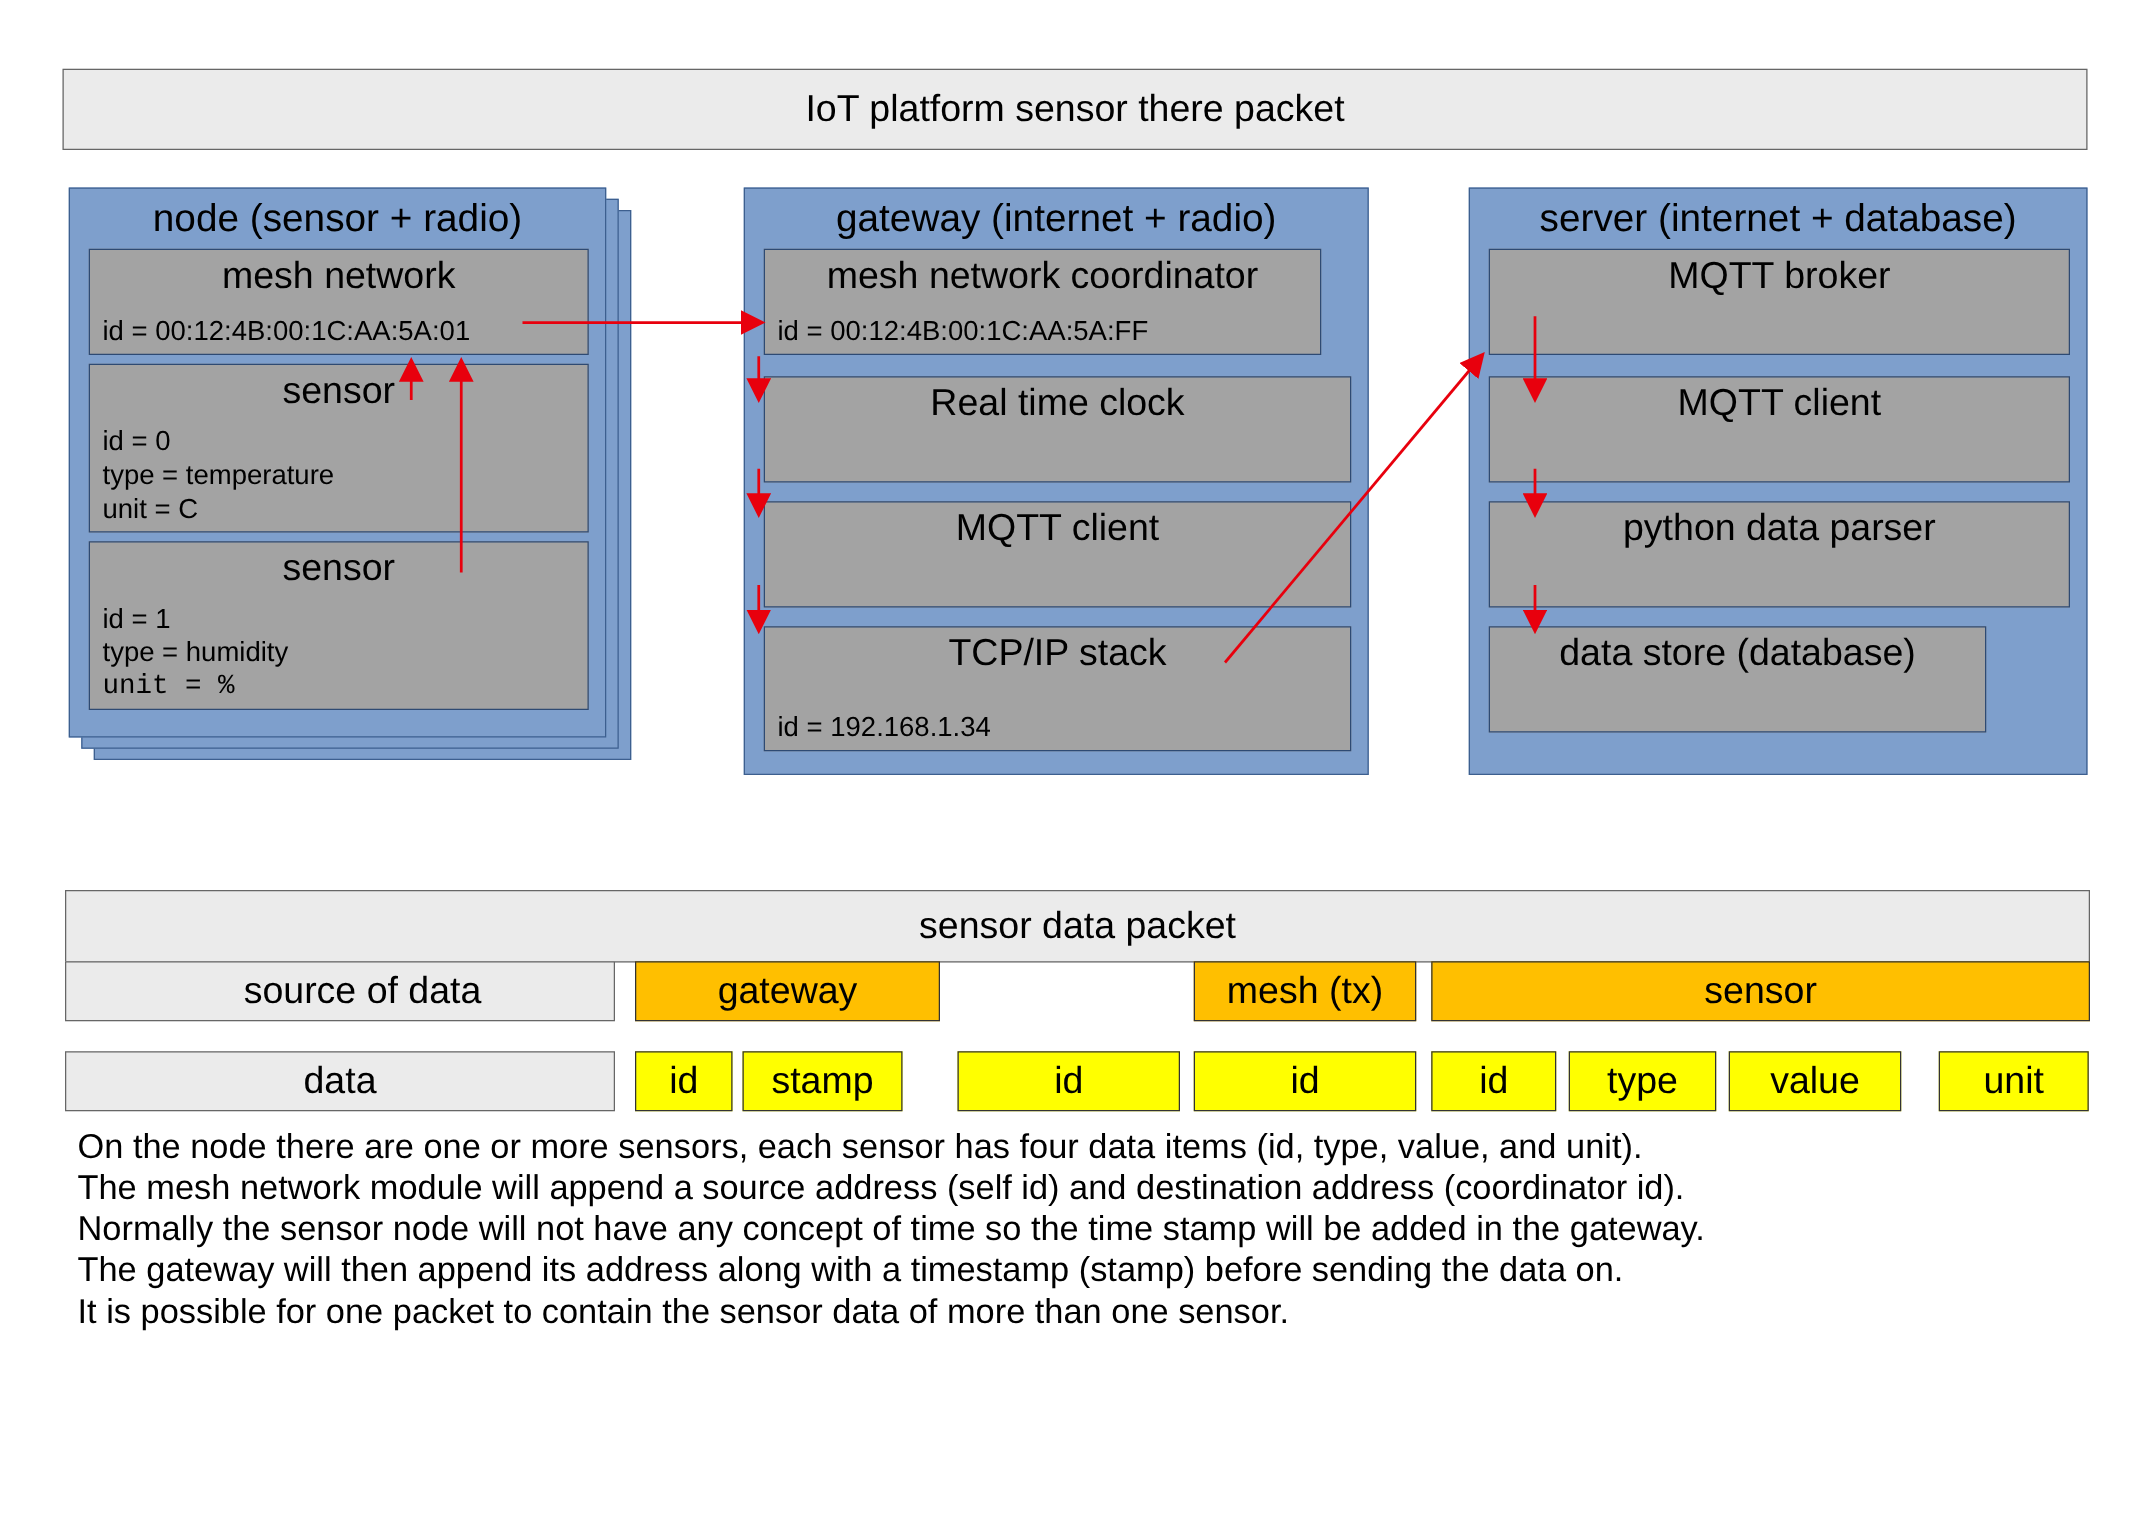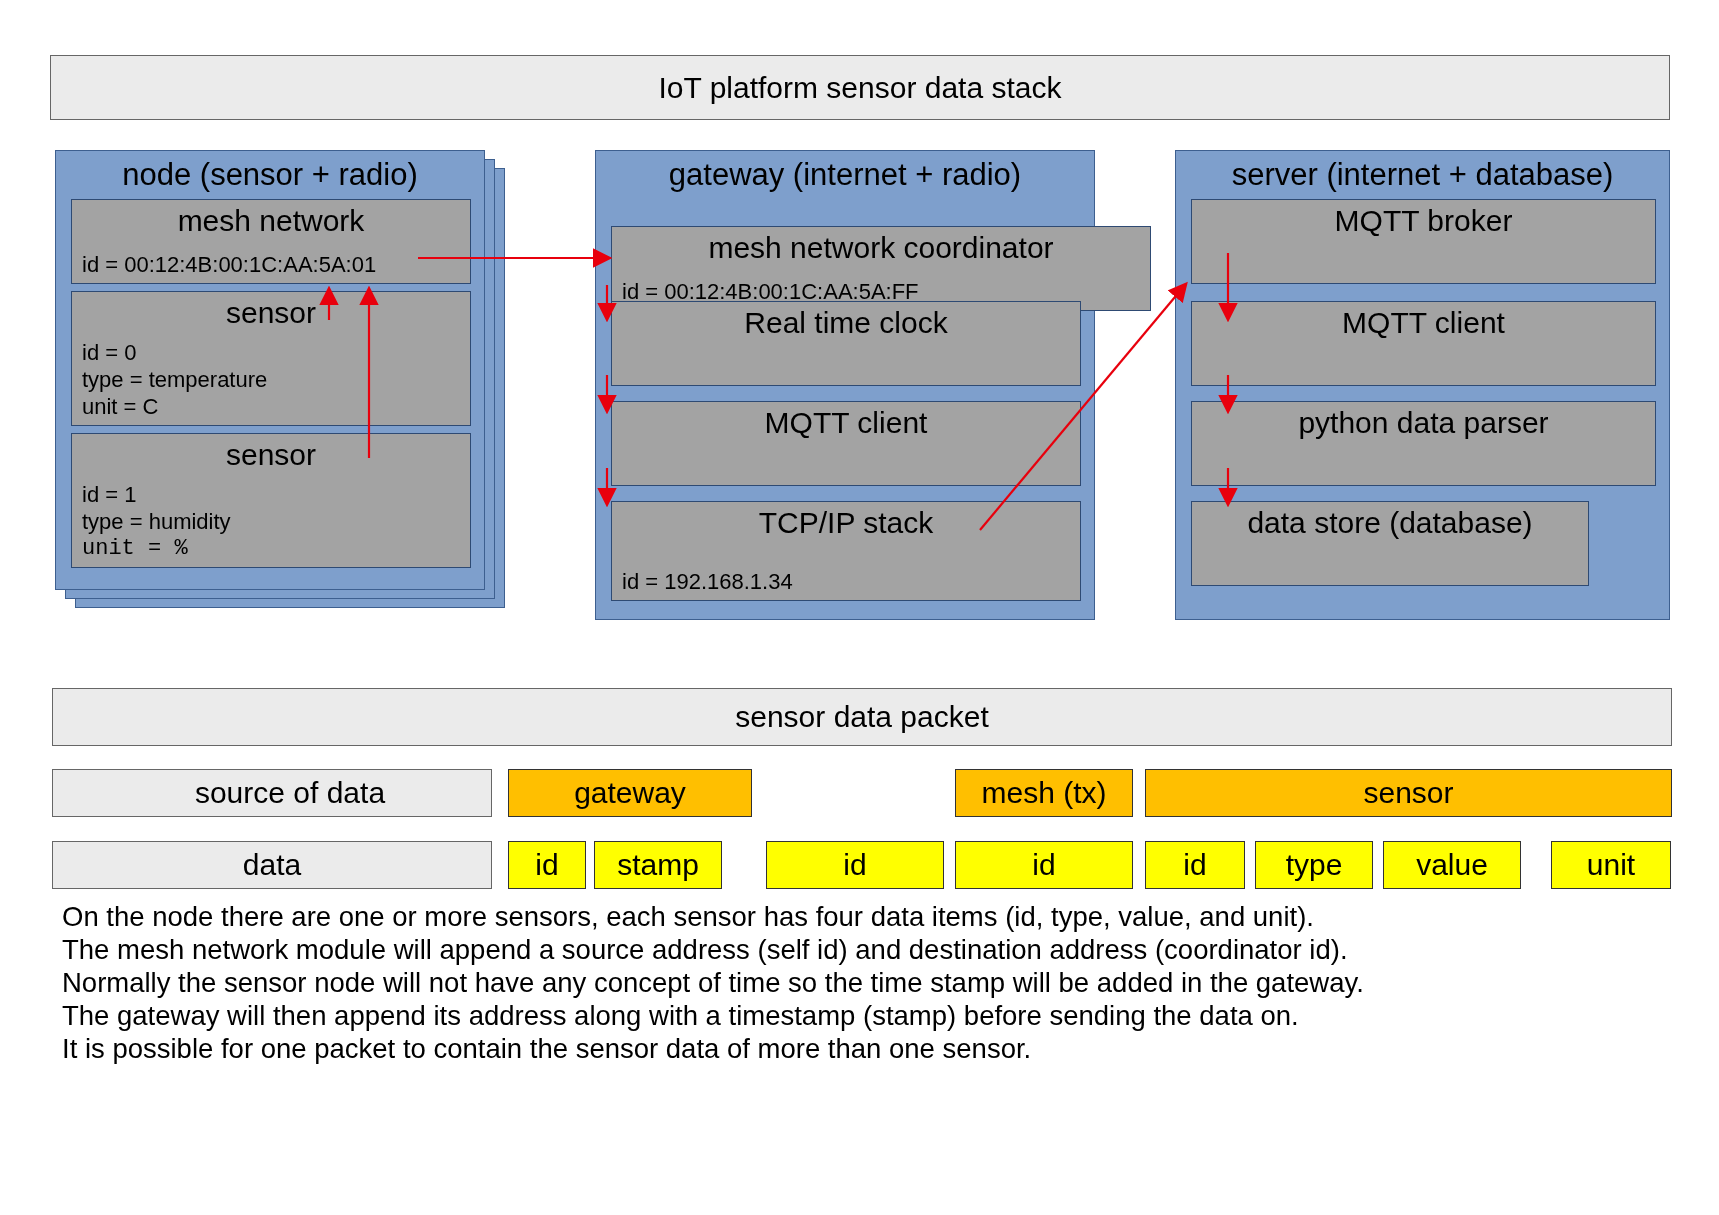--- a/index.html
+++ b/index.html
@@ -114,21 +114,21 @@
     height: 1215px;
     pointer-events: none;
   }
 </style>
 </head>
 <body>
 
 <div class="stage">
 
   <div class="band" style="left:50px; top:55px; width:1620px; height:65px;">
-    <span>IoT platform sensor data stack</span>
+    <span>IoT platform sensor there packet</span>
   </div>
 
   <div class="shadowbox" style="left:75px; top:168px; width:430px; height:440px;"></div>
   <div class="shadowbox" style="left:65px; top:159px; width:430px; height:440px;"></div>
 
   <div class="bluebox" style="left:55px; top:150px; width:430px; height:440px;">
     <div class="title">node (sensor + radio)</div>
 
     <div class="inner" style="left:15px; top:48px; width:400px; height:85px;">
       <div class="hdr">mesh network</div>
@@ -146,21 +146,21 @@
       <div class="hdr">sensor</div>
       <div style="position:absolute; left:10px; top:48px; font-size:22px;">id = 1</div>
       <div style="position:absolute; left:10px; top:75px; font-size:22px;">type = humidity</div>
       <div style="position:absolute; left:10px; top:102px; font-size:22px;font-family:Liberation Mono, monospace;">unit = %</div>
     </div>
   </div>
 
   <div class="bluebox" style="left:595px; top:150px; width:500px; height:470px;">
     <div class="title">gateway (internet + radio)</div>
 
-    <div class="inner" style="left:15px; top:48px; width:540px; height:85px;margin-top:27px;">
+    <div class="inner" style="left:15px; top:48px; width:446px; height:85px;">
       <div class="hdr">mesh network coordinator</div>
       <div class="sub">id = 00:12:4B:00:1C:AA:5A:FF</div>
     </div>
 
     <div class="inner" style="left:15px; top:150px; width:470px; height:85px;">
       <div class="hdr">Real time clock</div>
     </div>
 
     <div class="inner" style="left:15px; top:250px; width:470px; height:85px;">
       <div class="hdr">MQTT client</div>
@@ -209,21 +209,21 @@
     <line x1="607" y1="375" x2="607" y2="410" stroke="#e8000d" stroke-width="2.2" marker-end="url(#ah)"></line>
     <line x1="607" y1="468" x2="607" y2="503" stroke="#e8000d" stroke-width="2.2" marker-end="url(#ah)"></line>
 
     <line x1="980" y1="530" x2="1185" y2="285" stroke="#e8000d" stroke-width="2.2" marker-end="url(#ah)"></line>
 
     <line x1="1228" y1="253" x2="1228" y2="318" stroke="#e8000d" stroke-width="2.2" marker-end="url(#ah)"></line>
     <line x1="1228" y1="375" x2="1228" y2="410" stroke="#e8000d" stroke-width="2.2" marker-end="url(#ah)"></line>
     <line x1="1228" y1="468" x2="1228" y2="503" stroke="#e8000d" stroke-width="2.2" marker-end="url(#ah)"></line>
   </svg>
 
-  <div class="band" style="left:52px; top:688px; width:1620px; height:58px;">
+  <div class="band" style="left:52px; top:712px; width:1620px; height:58px;">
     <span>sensor data packet</span>
   </div>
 
   <div class="cell grey" style="left:52px; top:769px; width:440px; height:48px;padding-left:36px;">
     <span>source of data</span>
   </div>
   <div class="cell orange" style="left:508px; top:769px; width:244px; height:48px;">
     <span>gateway</span>
   </div>
   <div class="cell orange" style="left:955px; top:769px; width:178px; height:48px;">

